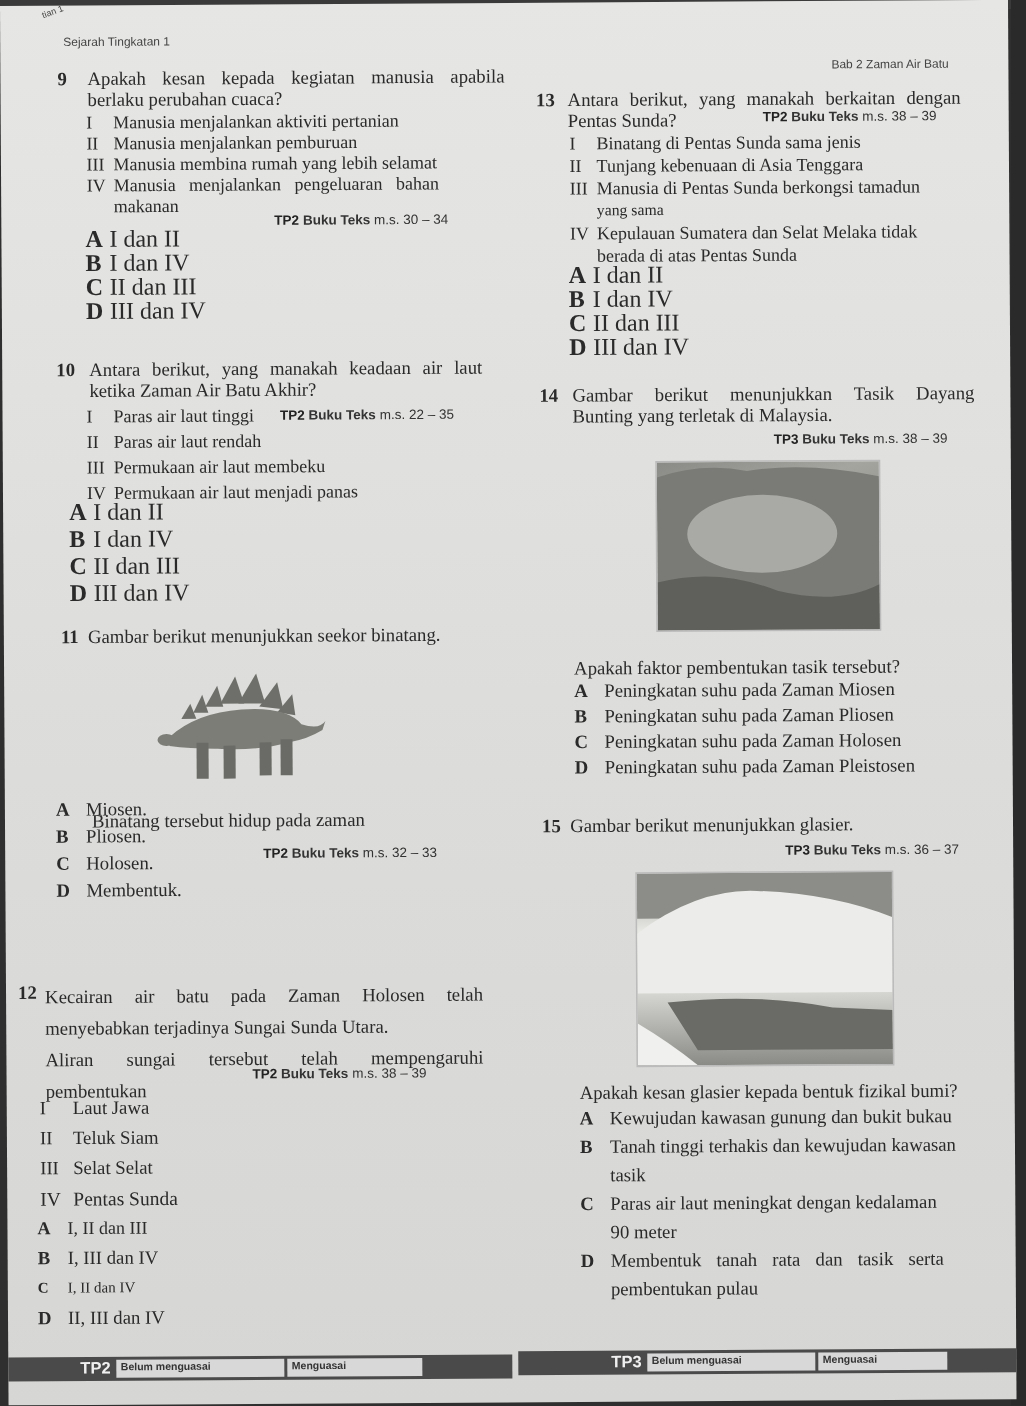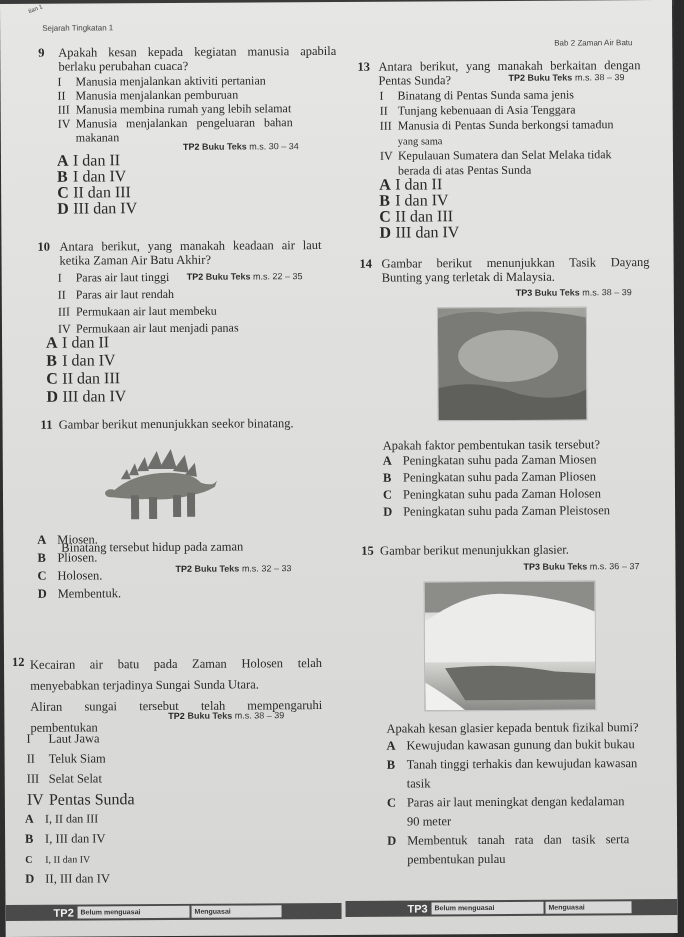--- a/index.html
+++ b/index.html
@@ -119,21 +119,21 @@
     <div class="justify">Kecairan air batu pada Zaman Holosen telah</div>
     <div>menyebabkan terjadinya Sungai Sunda Utara.</div>
     <div class="justify">Aliran sungai tersebut telah mempengaruhi</div>
     <div>pembentukan</div>
   </div>
   <div class="abs tp sans" style="left:164px;top:708px;"><span class="tpl">TP2</span> <span class="bt">Buku Teks</span> <span>m.s. 38 – 39</span></div>
   <div class="abs" style="left:22px;top:729px;">
     <div class="item" style="font-size:12.5px"><span class="rn" style="width:22px">I</span><span>Laut Jawa</span></div>
     <div class="item" style="margin-top:7px;font-size:12.5px"><span class="rn" style="width:22px">II</span><span>Teluk Siam</span></div>
     <div class="item" style="margin-top:7px;font-size:12.5px"><span class="rn" style="width:22px">III</span><span>Selat Selat</span></div>
-    <div class="item" style="margin-top:7px;font-size:16px"><span class="rn" style="width:22px">IV</span><span>Pentas Sunda</span></div>
+    <div class="item" style="margin-top:7px;font-size:13px"><span class="rn" style="width:22px">IV</span><span>Pentas Sunda</span></div>
   </div>
   <div class="abs" style="left:20px;top:809px;">
     <div class="opt" style="font-size:12px"><b style="width:20px">A</b><span>I, II dan III</span></div>
     <div class="opt" style="margin-top:7px;font-size:12.5px"><b style="width:20px">B</b><span>I, III dan IV</span></div>
     <div class="opt" style="margin-top:7px;font-size:10px"><b style="width:20px">C</b><span>I, II dan IV</span></div>
     <div class="opt" style="margin-top:7px;font-size:12.5px"><b style="width:20px">D</b><span>II, III dan IV</span></div>
   </div>
 
   <div class="abs q" style="left:357px;top:58px;"><span class="qnum">13</span></div>
   <div class="abs q" style="left:378px;top:58px;width:262px;">

